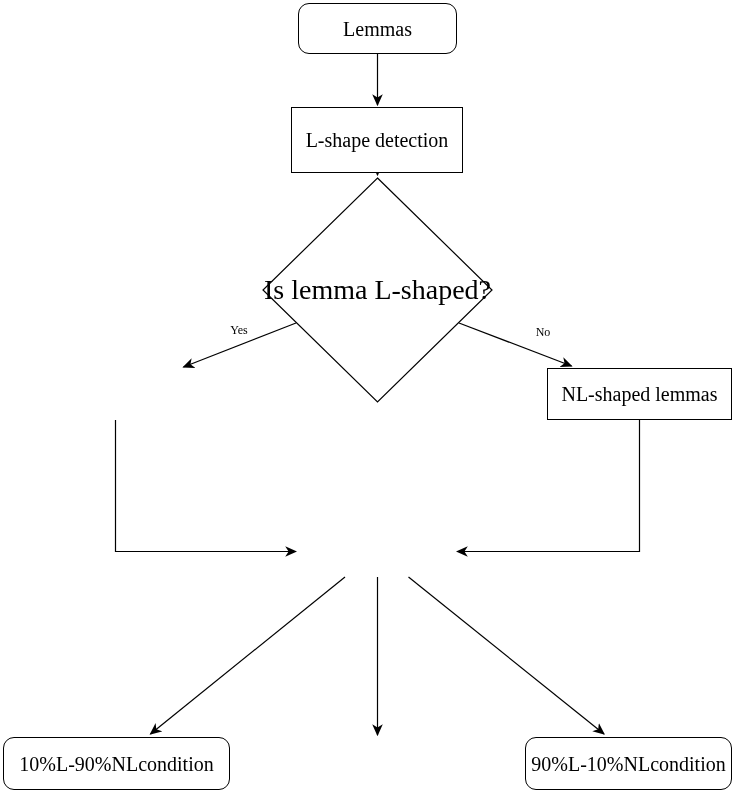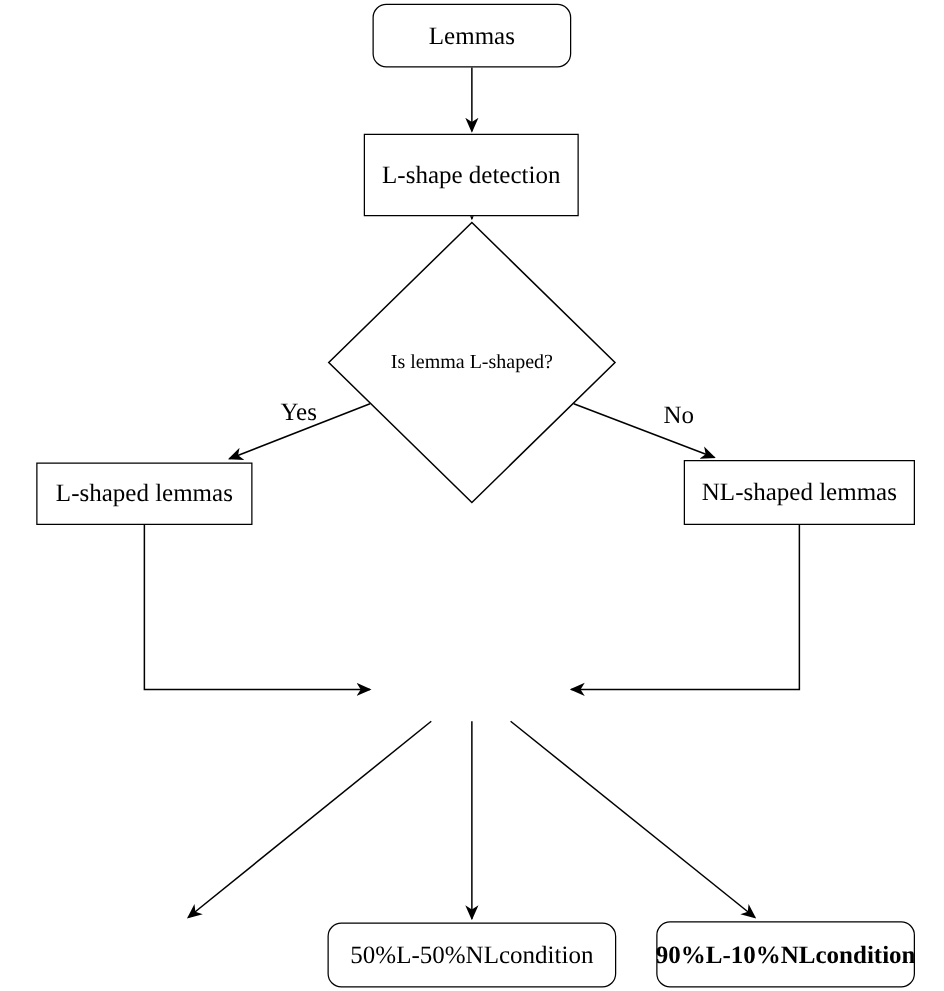--- a/index.html
+++ b/index.html
@@ -37,28 +37,28 @@
     text-align: right;
   }
   .rounded {
     border-radius: 11px;
   }
   .diamond-label {
     position: absolute;
     display: flex;
     align-items: center;
     justify-content: center;
-    font-size: 16px;
+    font-size: 28px;
     white-space: nowrap;
     background: transparent;
   }
   .edge-label {
     position: absolute;
     transform: translate(-50%, -50%);
-    font-size: 20px;
+    font-size: 12px;
     line-height: 1;
     white-space: nowrap;
     background: transparent;
   }
   svg path.edge, svg polygon.shape {
     fill: none;
     stroke: #000000;
     stroke-width: 1.2;
   }
   svg polygon.shape {
@@ -97,27 +97,26 @@
 
     <path class="edge" d="M408.5,577 L604,734" marker-end="url(#arrow)"></path>
   </svg>
 
   <div class="node rounded" style="left:298px; top:3px; width:159px; height:51px;">Lemmas</div>
 
   <div class="node" style="left:291px; top:107px; width:172px; height:66px;">L-shape detection</div>
 
   <div class="diamond-label" style="left:263px; top:276px; width:229px; height:28px;">Is lemma L-shaped?</div>
 
-  <div class="node" style="left:29px; top:370px; width:173px; height:50px;">L-shaped lemmas</div>
 
   <div class="node" style="left:547px; top:368px; width:185px; height:52px;">NL-shaped lemmas</div>
 
 
+  <div class="node rounded" style="left:3px; top:737px; width:227px; height:53px;">10%L-90%NLcondition</div>
 
-  <div class="node rounded" style="left:262px; top:738px; width:231px; height:52px;">50%L-50%NLcondition</div>
 
-  <div class="node rounded" style="left:525px; top:737px; width:207px; height:53px;font-weight:bold;">90%L-10%NLcondition</div>
+  <div class="node rounded" style="left:525px; top:737px; width:207px; height:53px;">90%L-10%NLcondition</div>
 
   <div class="edge-label" style="left:239px; top:330px;">Yes</div>
 
   <div class="edge-label" style="left:515px; top:332px;margin-left:28px;">No</div>
 
 </div>
 
 </body></html>

